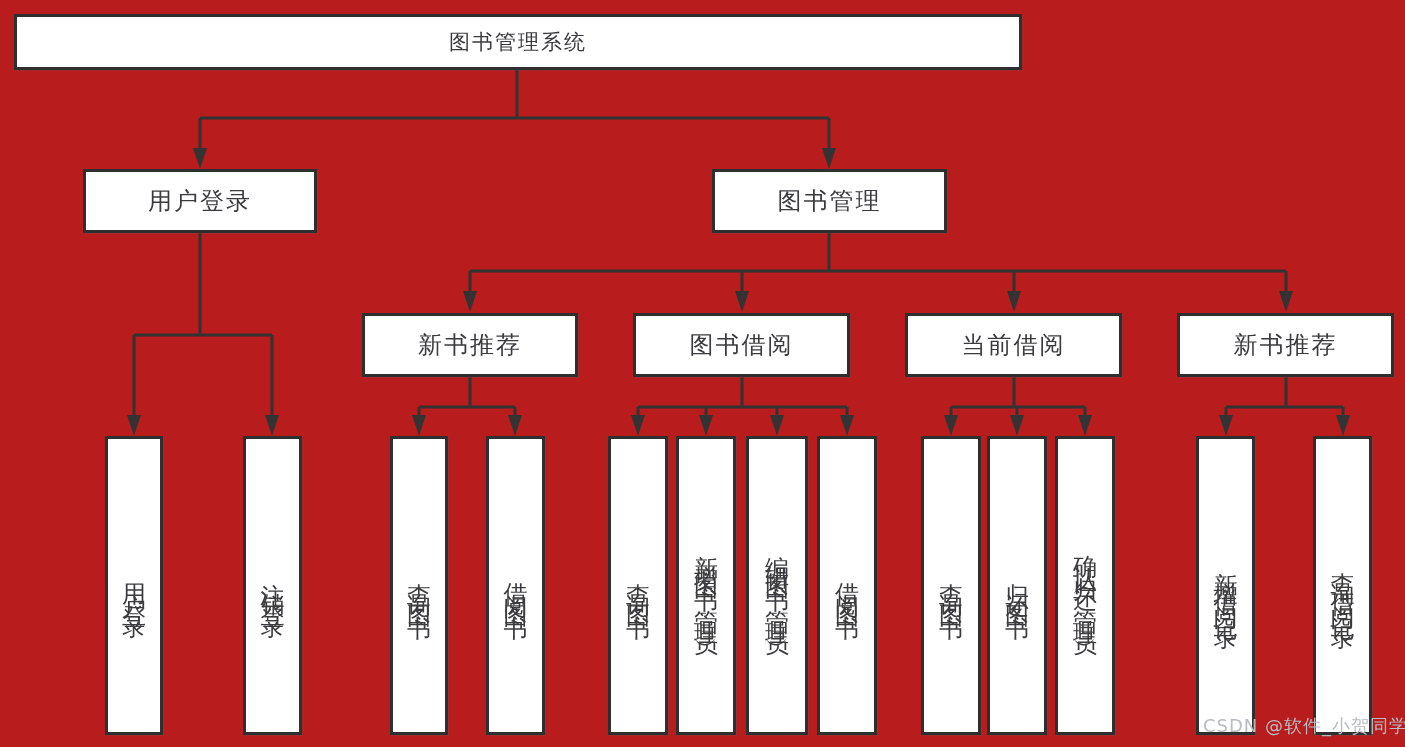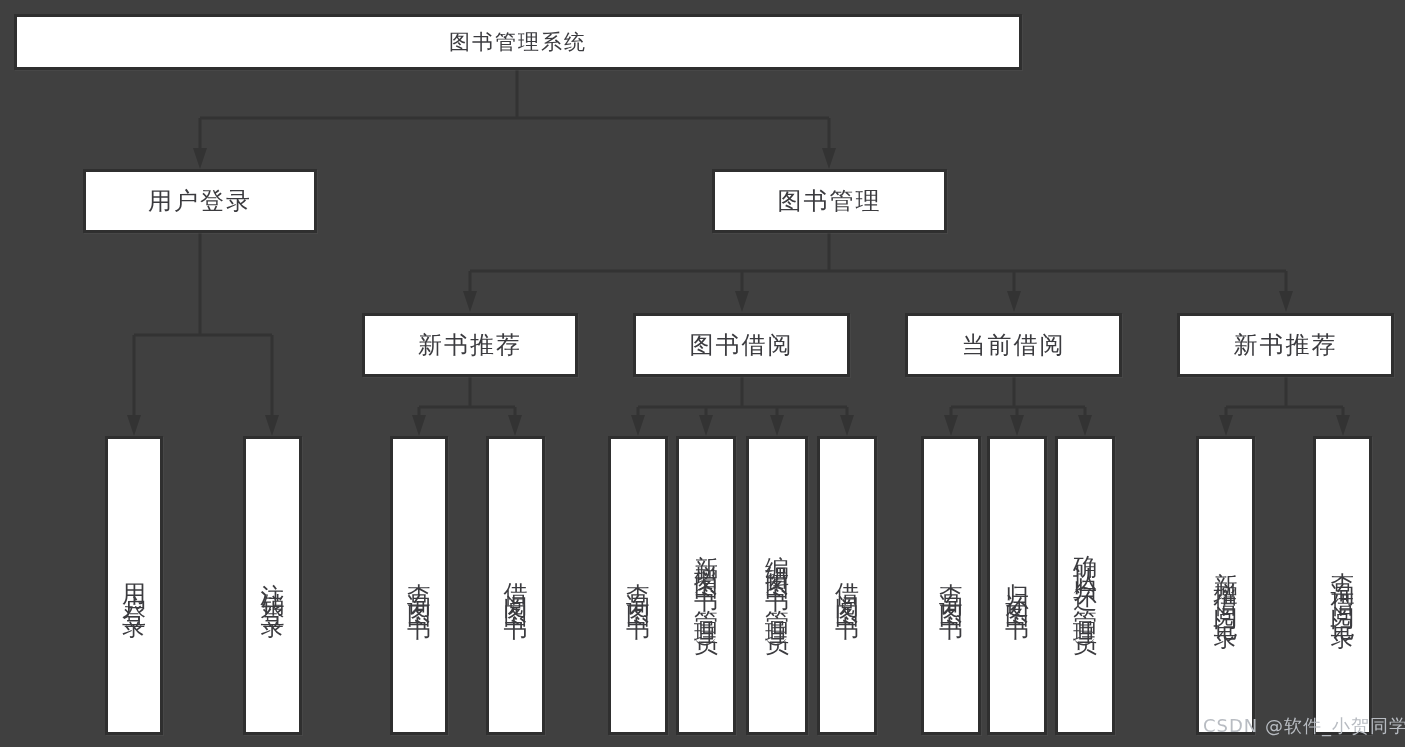--- a/index.html
+++ b/index.html
@@ -1,19 +1,19 @@
 <!DOCTYPE html>
 <html><head>
 <meta charset="utf-8">
 <style>
   html,body{margin:0;padding:0;background:#ffffff;}
   .canvas{
     position:relative;
     width:1405px;height:747px;
-    background:#404040;
+    background:#b91c1c;
     font-family:"DejaVu Sans","Liberation Sans",sans-serif;
     color:#3b3b3f;
     overflow:hidden;
   }
   .wires{position:absolute;left:0;top:0;z-index:1;}
   .box{
     position:absolute;
     box-sizing:border-box;
     border:3px solid #2f2f2f;
     background:#ffffff;

